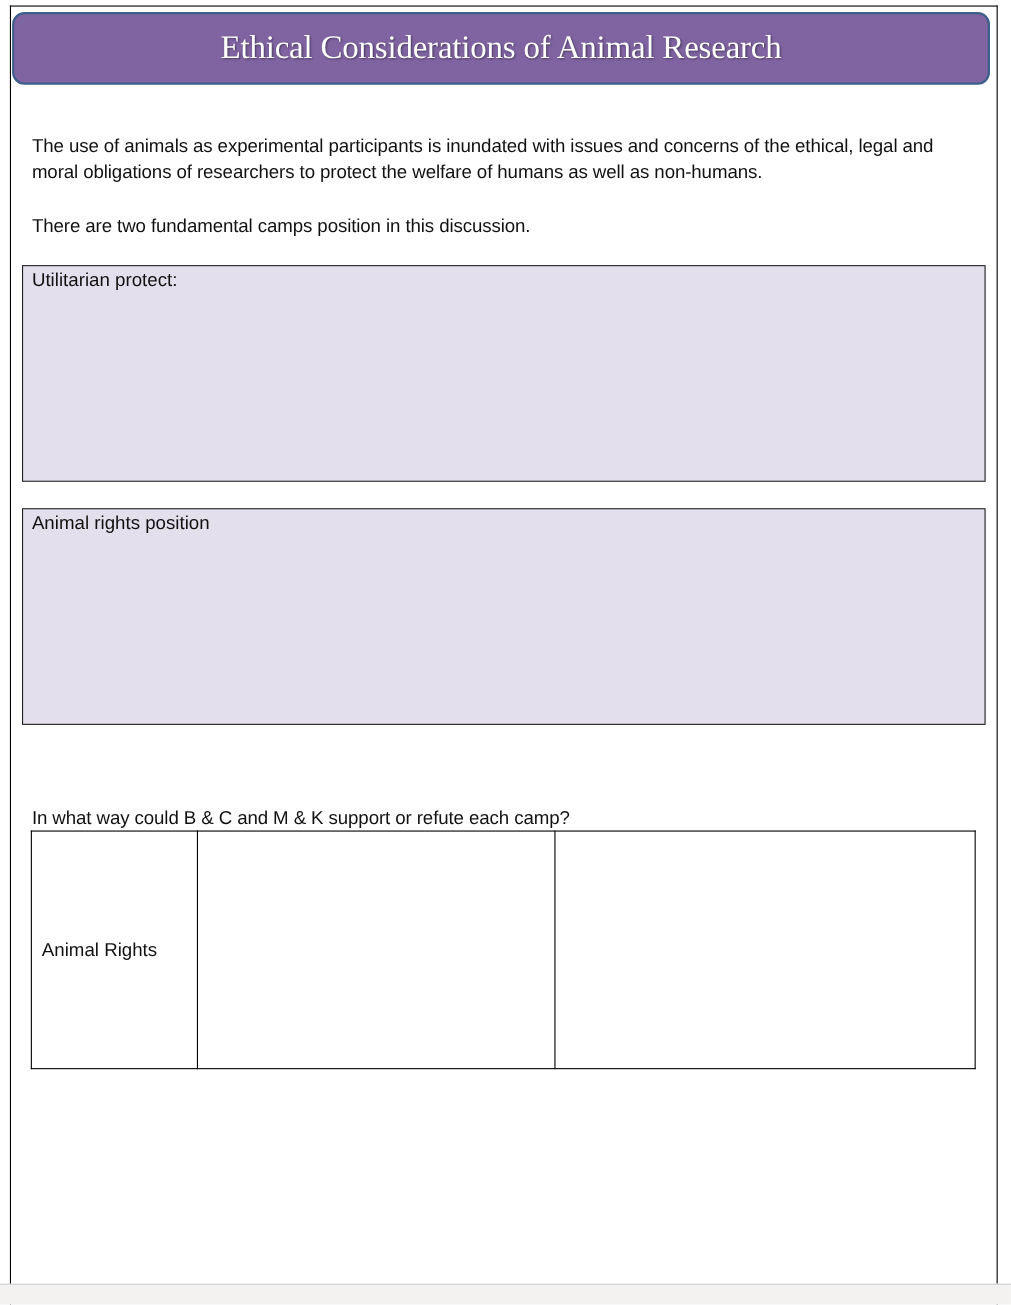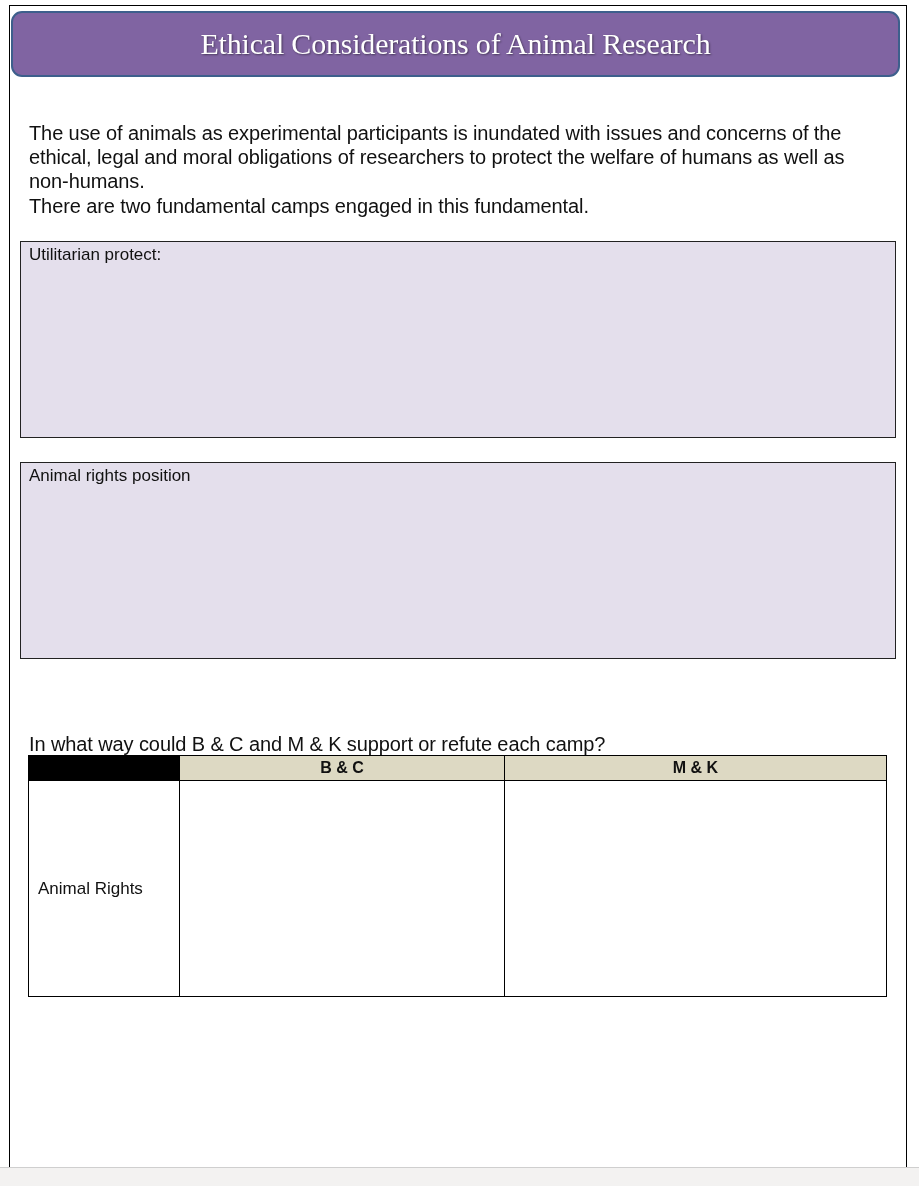--- a/index.html
+++ b/index.html
@@ -42,21 +42,21 @@
   .banner-title {
     font-family: "Liberation Serif", "DejaVu Serif", serif;
     font-size: 30px;
     color: #ffffff;
     text-shadow: 1px 1px 2px rgba(0,0,0,0.45);
     letter-spacing: -0.2px;
   }
   .para {
     position: absolute;
     left: 29px;
-    font-size: 20px;
+    font-size: 17px;
     line-height: 24px;
     color: #111;
     width: 860px;
     letter-spacing: -0.1px;
   }
   .box {
     position: absolute;
     left: 20px;
     width: 874px;
     background: #e4dfec;
@@ -116,44 +116,39 @@
 <body>
 
 <div class="page"></div>
 
 <div class="banner">
   <span class="banner-title">Ethical Considerations of Animal Research</span>
 </div>
 
 <div class="para" style="top:121px;">The use of animals as experimental participants is inundated with issues and concerns of the ethical, legal and moral obligations of researchers to protect the welfare of humans as well as non-humans.</div>
 
-<div class="para" style="top:194px;">There are two fundamental camps engaged in this fundamental.</div>
+<div class="para" style="top:194px;">There are two fundamental camps position in this discussion.</div>
 
 <div class="box" style="top:241px; height:195px;">
   <span class="box-label">Utilitarian protect:</span>
 </div>
 
 <div class="box" style="top:462px; height:195px;">
   <span class="box-label">Animal rights position</span>
 </div>
 
 <div class="para" style="top:732px;">In what way could B &amp; C and M &amp; K support or refute each camp?</div>
 
 <table class="grid">
   <colgroup>
     <col style="width:151px">
     <col style="width:325px">
     <col style="width:382px">
   </colgroup>
   <tbody>
-      <tr>
-    <th class="corner"></th>
-    <th>B &amp; C</th>
-    <th>M &amp; K</th>
-  </tr>
   <tr>
     <td class="rowhead">Animal Rights</td>
     <td></td>
     <td></td>
   </tr>
 </tbody>
   </table>
 
 <div class="footer-bar"></div>
 

